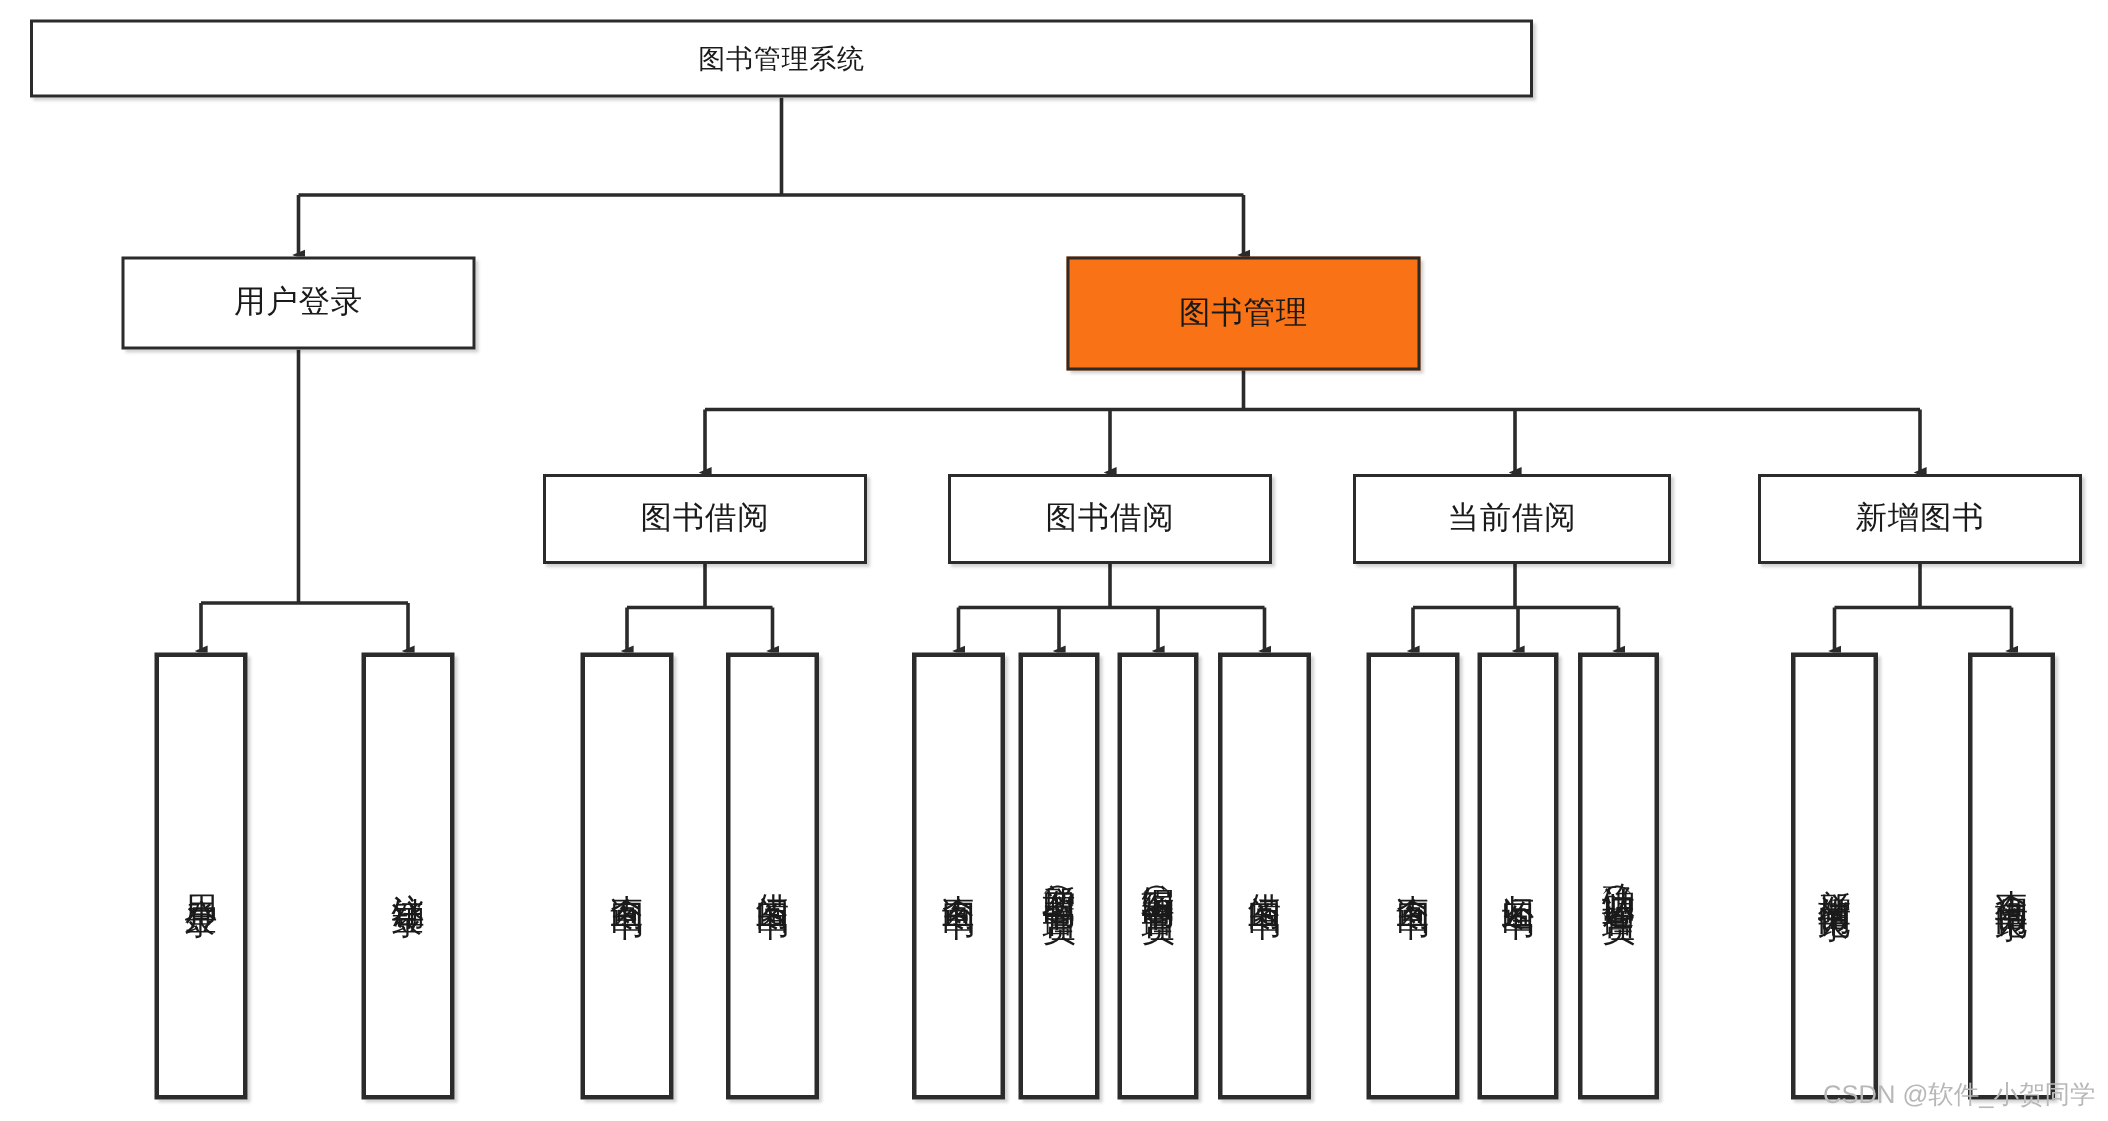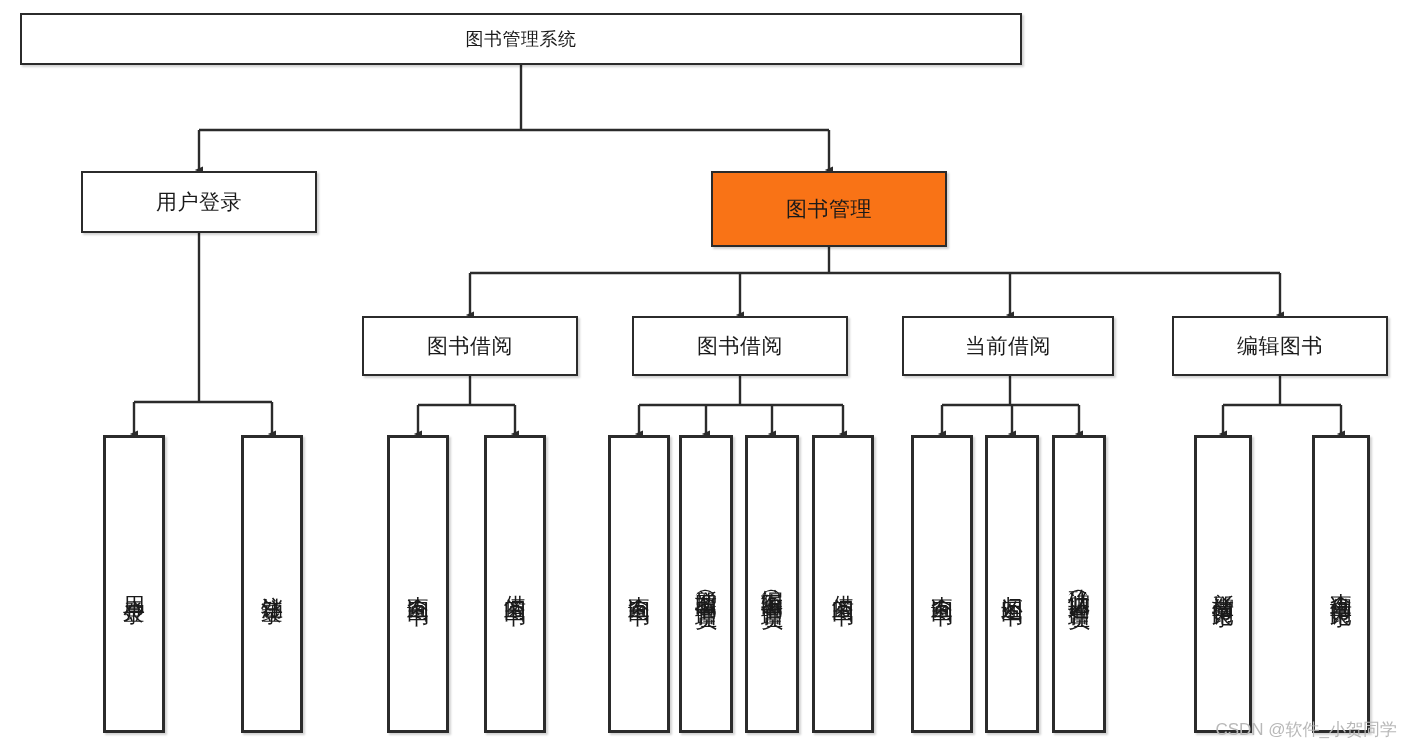--- a/index.html
+++ b/index.html
@@ -129,21 +129,21 @@
       <div class="node node-branch" style="left: 362px; top: 316px; width: 216px; height: 60px; border-color: rgb(43, 43, 43); background: rgb(255, 255, 255);">
         <span class="node-label" style="color: rgb(26, 26, 26);">图书借阅</span>
       </div>
       <div class="node node-branch" style="left: 632px; top: 316px; width: 216px; height: 60px; border-color: rgb(43, 43, 43); background: rgb(255, 255, 255);">
         <span class="node-label" style="color: rgb(26, 26, 26);">图书借阅</span>
       </div>
       <div class="node node-branch" style="left: 902px; top: 316px; width: 212px; height: 60px; border-color: rgb(43, 43, 43); background: rgb(255, 255, 255);">
         <span class="node-label" style="color: rgb(26, 26, 26);">当前借阅</span>
       </div>
       <div class="node node-branch" style="left: 1172px; top: 316px; width: 216px; height: 60px; border-color: rgb(43, 43, 43); background: rgb(255, 255, 255);">
-        <span class="node-label" style="color: rgb(26, 26, 26);">编辑图书</span>
+        <span class="node-label" style="color: rgb(26, 26, 26);">新增图书</span>
       </div>
       <div class="node node-leaf" style="left: 103px; top: 435px; width: 62px; height: 298px; border-color: rgb(43, 43, 43); background: rgb(255, 255, 255);">
         <span class="node-label" style="color: rgb(26, 26, 26);">用户登录</span>
       </div>
       <div class="node node-leaf" style="left: 241px; top: 435px; width: 62px; height: 298px; border-color: rgb(43, 43, 43); background: rgb(255, 255, 255);">
         <span class="node-label" style="color: rgb(26, 26, 26);">注销登录</span>
       </div>
       <div class="node node-leaf" style="left: 387px; top: 435px; width: 62px; height: 298px; border-color: rgb(43, 43, 43); background: rgb(255, 255, 255);">
         <span class="node-label" style="color: rgb(26, 26, 26);">查询图书</span>
       </div>

